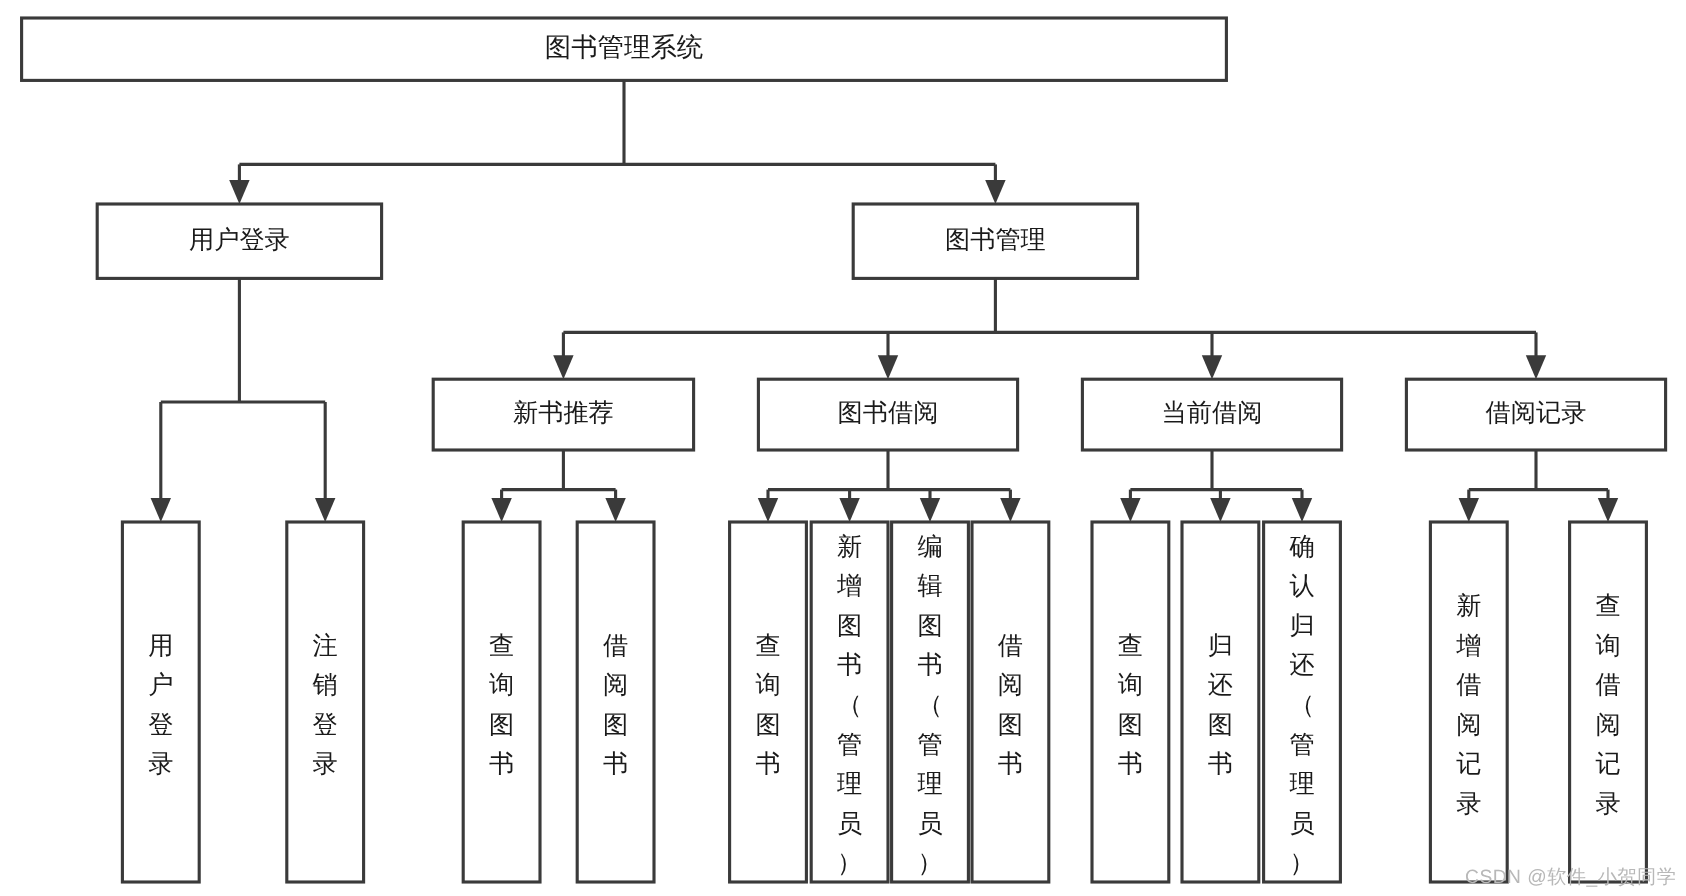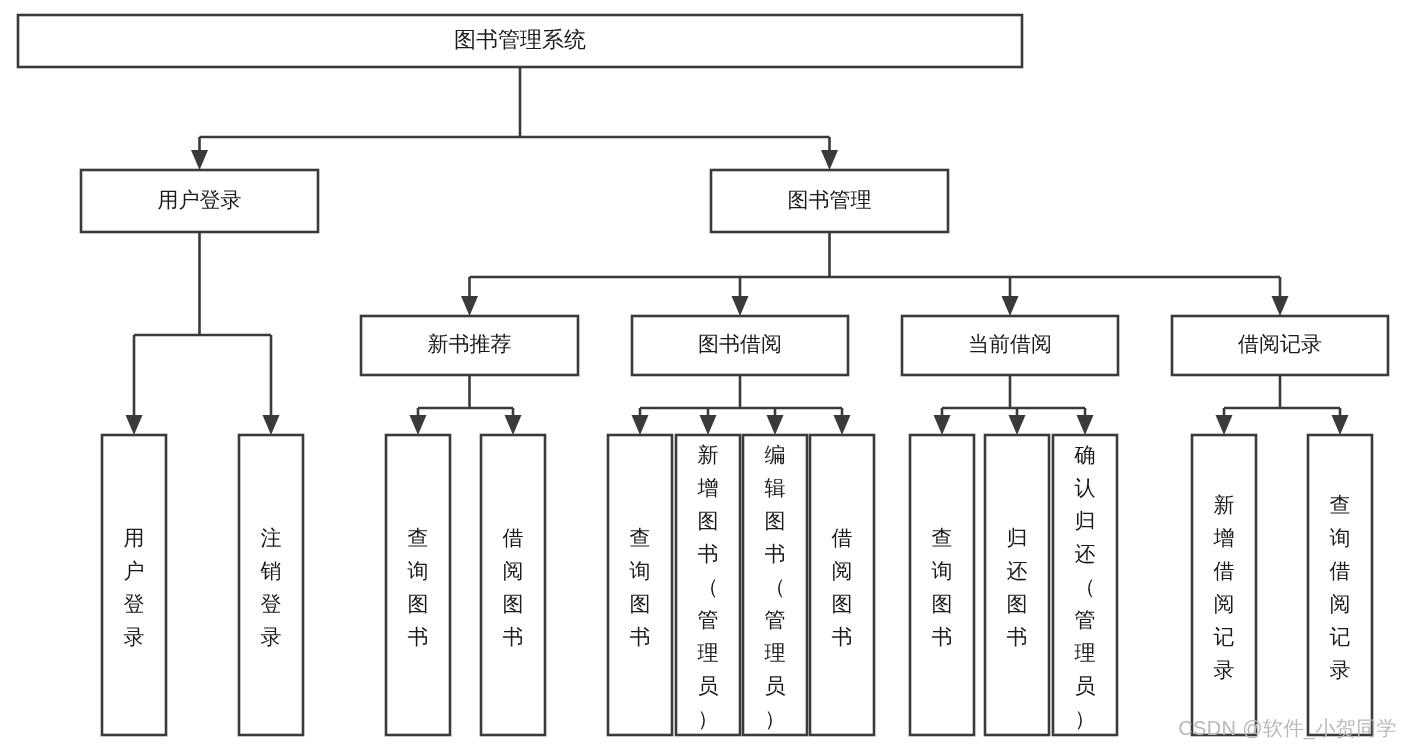--- a/index.html
+++ b/index.html
@@ -57,21 +57,21 @@
     text-anchor: middle;
   }
   .title-label {
     font-size: 22px;
   }
   .watermark {
     position: absolute;
     right: 8px;
     bottom: 5px;
     font-family: "Liberation Sans", "DejaVu Sans", sans-serif;
-    font-size: 20px;
+    font-size: 16px;
     color: #b8b8b8;
     white-space: nowrap;
     letter-spacing: 0.4px;
     pointer-events: none;
   }
 </style>
 </head>
 <body>
 
 <div id="diagram-root">

